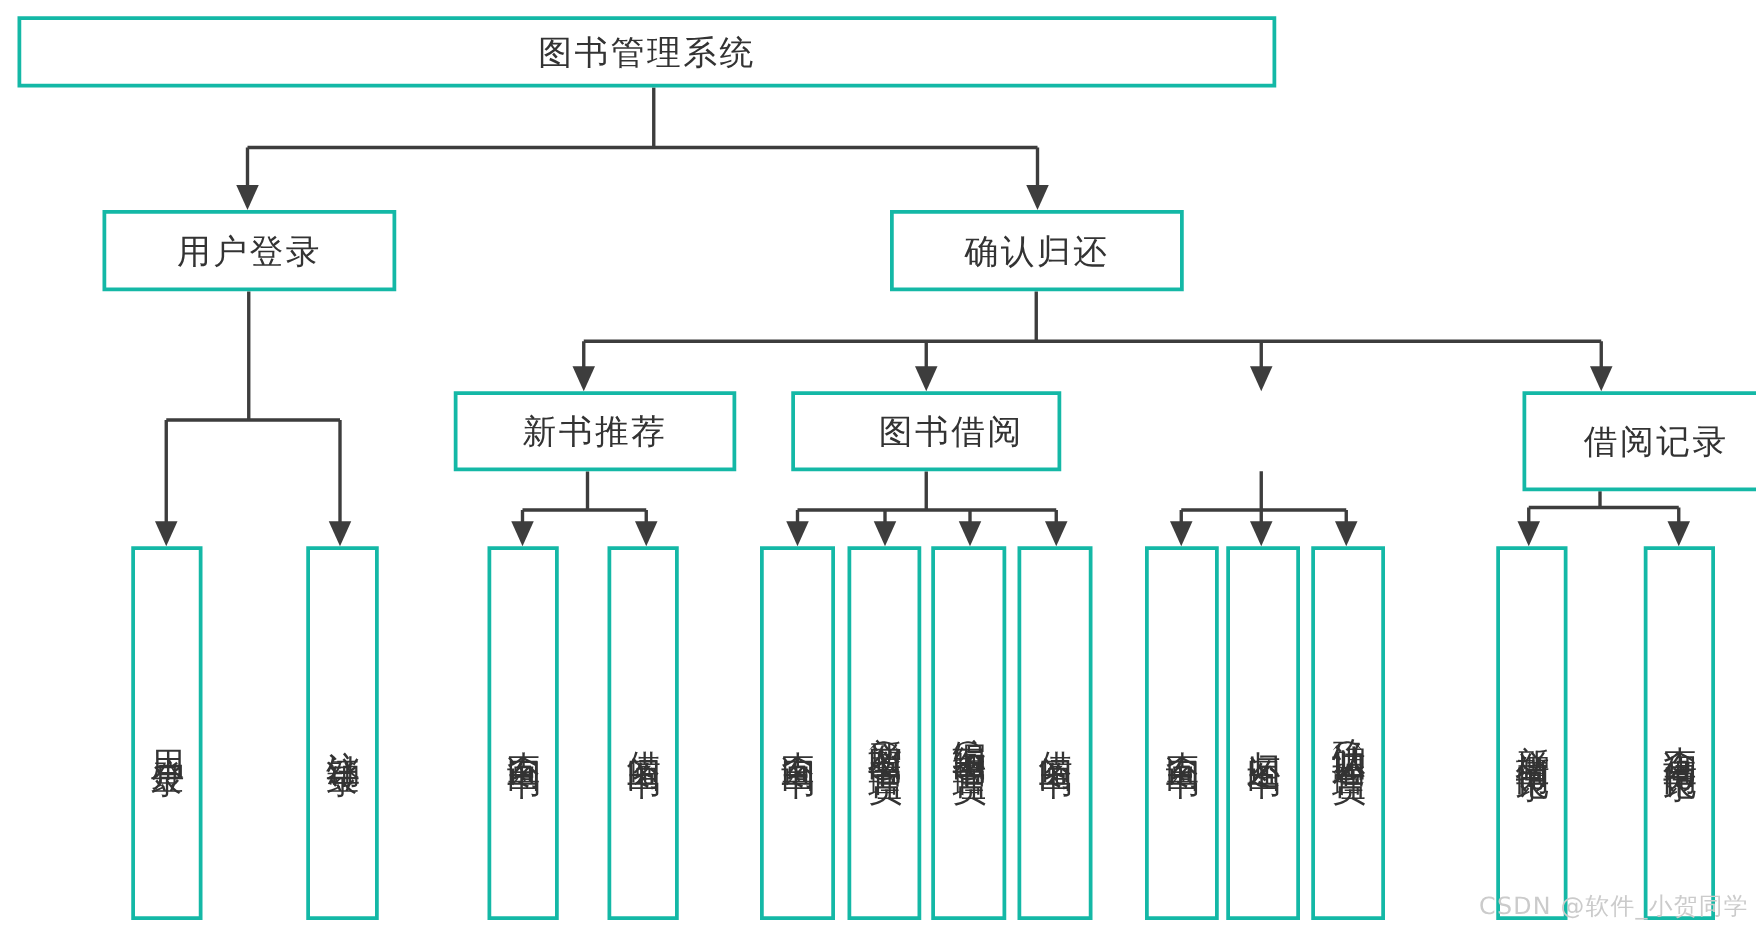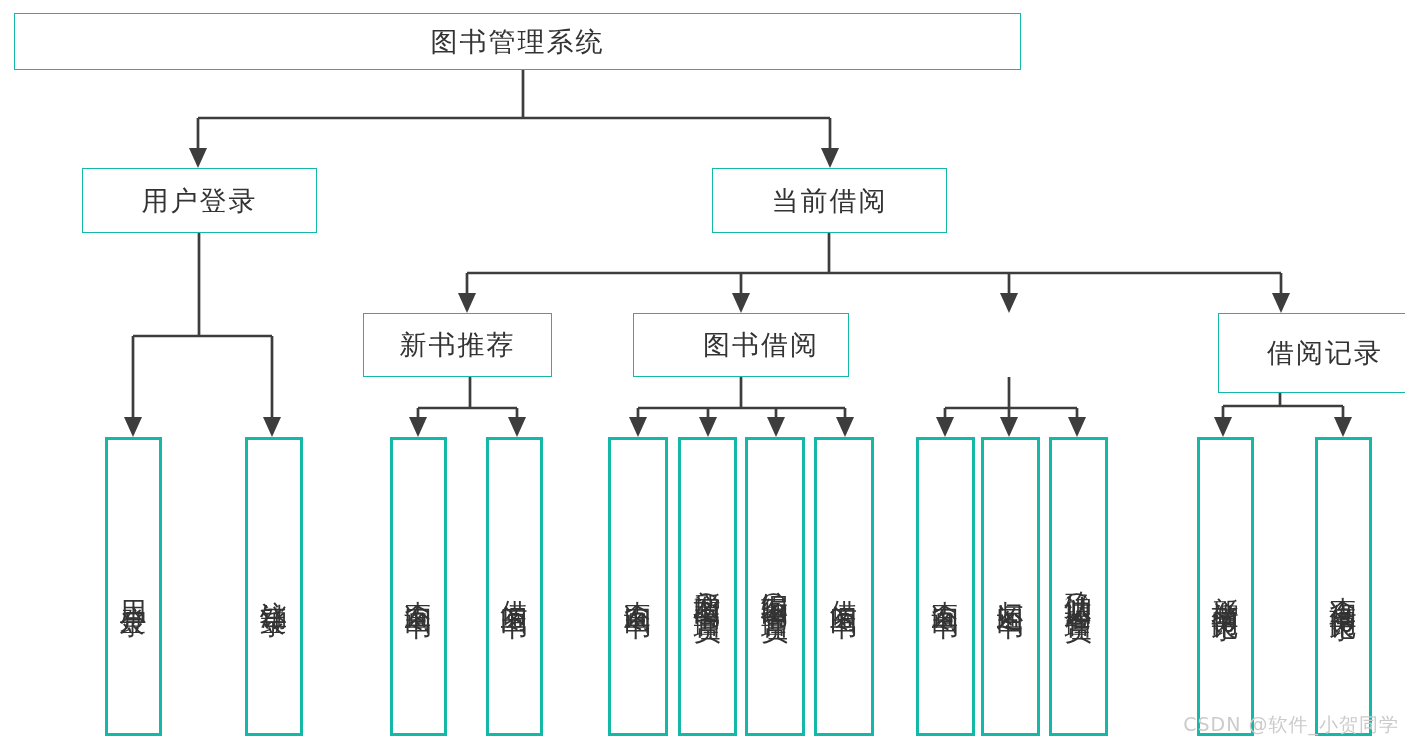--- a/index.html
+++ b/index.html
@@ -15,21 +15,21 @@
     overflow: hidden;
   }
   .layer {
     position: absolute;
     left: 0; top: 0;
     width: 1405px; height: 747px;
   }
   .node {
     position: absolute;
     box-sizing: border-box;
-    border: 1px solid #14b8a6;
+    border: 3px solid #14b8a6;
     background: #ffffff;
     display: flex;
     align-items: center;
     justify-content: center;
     font-size: 27px;
     color: #333333;
     letter-spacing: 2px;
     white-space: nowrap;
   }
   .leaf { border-width: 3px; }
@@ -82,23 +82,23 @@
       <polygon points="1000,417 1018,417 1009,437"></polygon>
       <polygon points="1068,417 1086,417 1077,437"></polygon>
       <polygon points="1214,417 1232,417 1223,437"></polygon>
       <polygon points="1334,417 1352,417 1343,437"></polygon>
     </g>
   </svg>
 
   <div class="node" style="left:14px; top:13px; width:1007px; height:57px;">图书管理系统</div>
 
   <div class="node" style="left:82px; top:168px; width:235px; height:65px;">用户登录</div>
-  <div class="node" style="left:712px; top:168px; width:235px; height:65px;">当前借阅</div>
+  <div class="node" style="left:712px; top:168px; width:235px; height:65px;">确认归还</div>
 
-  <div class="node" style="left:363px; top:313px; width:189px; height:64px;">新书推荐</div>
+  <div class="node" style="left:363px; top:313px; width:226px; height:64px;">新书推荐</div>
   <div class="node" style="left:633px; top:313px; width:216px; height:64px;padding-left:40px;">图书借阅</div>
   <div class="node" style="left:1218px; top:313px; width:214px; height:80px;">借阅记录</div>
 
   <div class="node leaf" style="left:105px; top:437px; width:57px; height:299px;">
     <span class="vtext">用户登录</span>
   </div>
   <div class="node leaf" style="left:245px; top:437px; width:58px; height:299px;">
     <span class="vtext">注销登录</span>
   </div>
 

